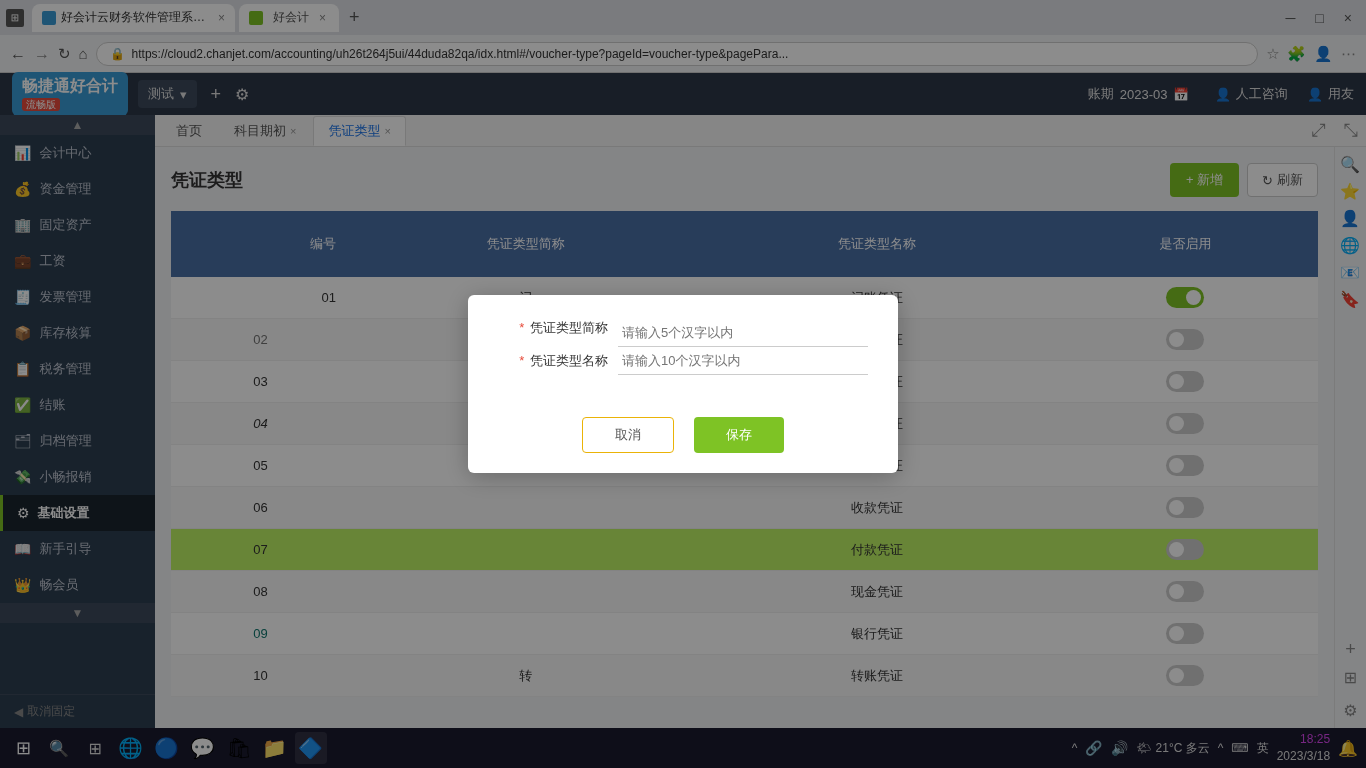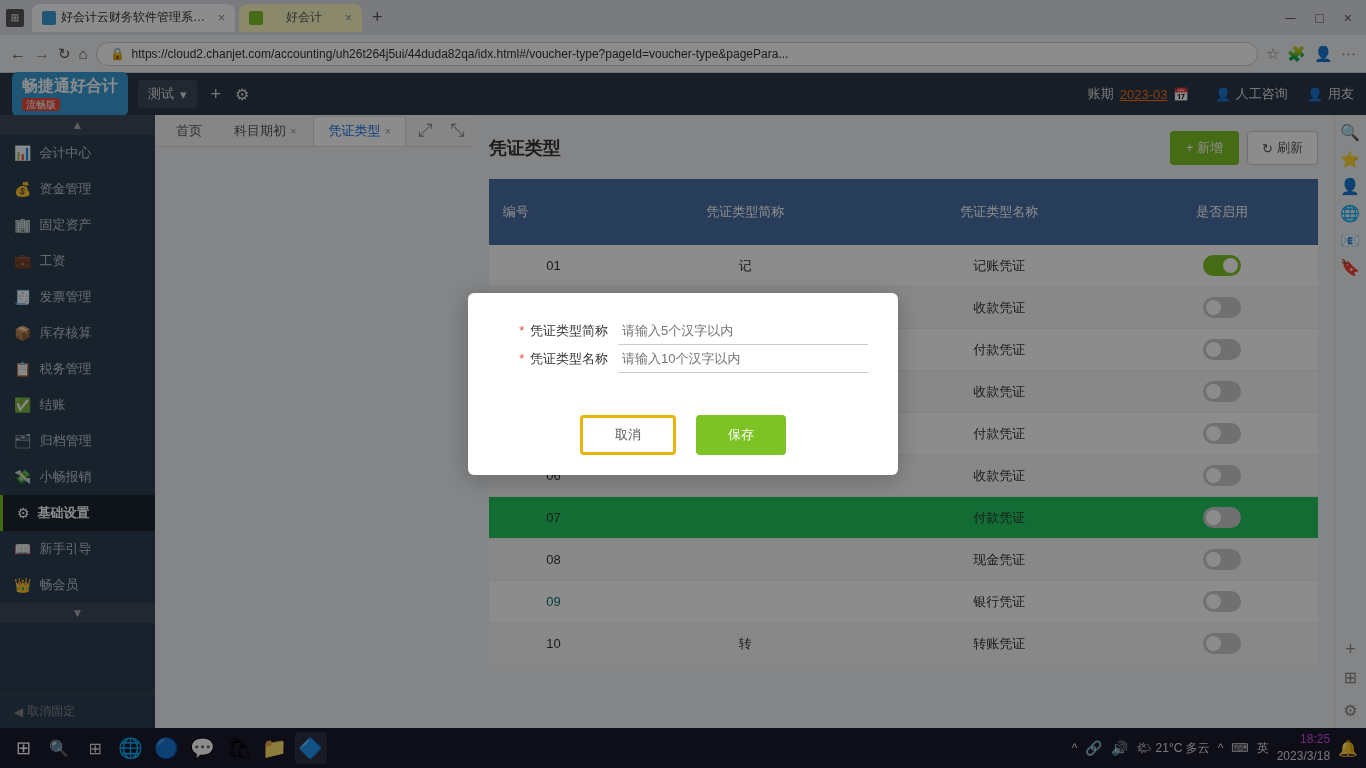--- a/index.html
+++ b/index.html
@@ -10,21 +10,21 @@
 
 <div style="background:#dee1e6; height:35px; display:flex; align-items:center; padding:0 6px; gap:4px;">
   <div style="display:flex; gap:4px; align-items:center; margin-right:4px;">
     <div style="width:18px; height:18px; background:#555; border-radius:2px; display:flex; align-items:center; justify-content:center; color:#fff; font-size:10px;">⊞</div>
   </div>
   <div style="background:#fff; border-radius:8px 8px 0 0; padding:4px 10px; font-size:12px; display:flex; align-items:center; gap:5px; height:28px; min-width:180px; max-width:220px;">
     <span style="width:14px; height:14px; background:#3a9bd5; border-radius:2px; display:inline-block;"></span>
     <span style="font-size:12px; color:#333; overflow:hidden; white-space:nowrap; text-overflow:ellipsis; max-width:150px;">好会计云财务软件管理系统_会计</span>
     <span style="font-size:12px; color:#888; margin-left:2px; cursor:pointer;">×</span>
   </div>
-  <div style="background:#fef9c3; border-radius:8px 8px 0 0; padding:4px 10px; font-size:12px; display:flex; align-items:center; gap:23px; height:28px; min-width:100px;">
+  <div style="background:#ffffff; border-radius:8px 8px 0 0; padding:4px 10px; font-size:12px; display:flex; align-items:center; gap:10px; height:28px; min-width:100px;">
     <span style="width:14px; height:14px; background:#7ec325; border-radius:2px; display:inline-block;"></span>
     <span style="font-size:12px; color:#555;">好会计</span>
     <span style="font-size:12px; color:#888; cursor:pointer;">×</span>
   </div>
   <div style="font-size:18px; color:#555; cursor:pointer; padding:2px 6px;">+</div>
   <div style="flex:1;"></div>
   <div style="font-size:14px; color:#555; cursor:pointer; padding:2px 8px;">─</div>
   <div style="font-size:14px; color:#555; cursor:pointer; padding:2px 8px;">□</div>
   <div style="font-size:14px; color:#555; cursor:pointer; padding:2px 8px;">×</div>
 </div>
@@ -53,21 +53,21 @@
   </div>
   <div style="background:#3d4a5c; border-radius:4px; padding:5px 10px; font-size:13px; color:#ddd; display:flex; align-items:center; gap:6px; cursor:pointer;">
     <span>测试</span>
     <span>▾</span>
   </div>
   <span style="color:#ddd; font-size:18px; cursor:pointer; padding:0 4px;">+</span>
   <span style="color:#ddd; font-size:16px; cursor:pointer;">⚙</span>
   <div style="flex:1;"></div>
   <div style="color:#ddd; font-size:13px; display:flex; align-items:center; gap:6px;">
     <span>账期</span>
-    <span style="color:#f97316;text-decoration:underline;">2023-03</span>
+    <span style="color:#e5e5e5;">2023-03</span>
     <span style="cursor:pointer;">📅</span>
   </div>
   <div style="color:#ddd; font-size:13px; display:flex; align-items:center; gap:4px; cursor:pointer; margin-left:16px;">
     <span>👤</span>
     <span>人工咨询</span>
   </div>
   <div style="color:#ddd; font-size:13px; display:flex; align-items:center; gap:4px; cursor:pointer; margin-left:10px;">
     <span>👤</span>
     <span>用友</span>
   </div>
@@ -131,21 +131,21 @@
       <span>畅会员</span>
     </div>
 
     <div style="background:#3d4a5c; text-align:center; color:#aaa; cursor:pointer; padding:3px; font-size:12px;">▼</div>
     <div style="padding:8px 14px; font-size:12px; color:#888; display:flex; align-items:center; gap:4px; cursor:pointer; border-top:1px solid #3d4a5c; margin-top:auto;">
       <span>◀</span>
       <span>取消固定</span>
     </div>
   </div>
 
-  <div style="flex:1; display:flex; overflow:hidden;">
+  <div style="flex:1; display:flex; flex-direction:column; overflow:hidden;">
 
     <div style="background:#f5f5f5; height:32px; display:flex; align-items:center; padding:0 0 0 6px; border-bottom:1px solid #ddd; gap:2px;">
       <div style="padding:5px 14px; font-size:13px; color:#555; cursor:pointer; border:1px solid transparent; border-radius:3px 3px 0 0; display:flex; align-items:center; gap:4px;">
         <span>首页</span>
       </div>
       <div style="padding:5px 14px; font-size:13px; color:#555; cursor:pointer; border:1px solid transparent; border-radius:3px 3px 0 0; display:flex; align-items:center; gap:4px;">
         <span>科目期初</span>
         <span style="font-size:11px; color:#999; cursor:pointer;">×</span>
       </div>
       <div style="padding:5px 14px; font-size:13px; color:#1a73e8; cursor:pointer; background:#fff; border:1px solid #ddd; border-bottom:1px solid #fff; border-radius:3px 3px 0 0; display:flex; align-items:center; gap:4px;">
@@ -167,29 +167,29 @@
             <button style="background:#fff; color:#555; border:1px solid #ccc; padding:7px 14px; border-radius:4px; font-size:13px; cursor:pointer; display:flex; align-items:center; gap:4px;">
               <span>↻</span>
               <span>刷新</span>
             </button>
           </div>
         </div>
 
         <table style="width:100%; border-collapse:collapse; background:#fff;">
           <thead>
             <tr>
-              <th style="background:#4a6fa5; color:#fff; padding:24px 14px; text-align:left; font-size:13px; font-weight:normal;">编号</th>
+              <th style="background:#4a6fa5; color:#fff; padding:24px 14px; text-align:right; font-size:13px; font-weight:normal;">编号</th>
               <th style="background:#4a6fa5; color:#fff; padding:10px 14px; text-align:center; font-size:13px; font-weight:normal;">凭证类型简称</th>
               <th style="background:#4a6fa5; color:#fff; padding:10px 14px; text-align:center; font-size:13px; font-weight:normal;">凭证类型名称</th>
               <th style="background:#4a6fa5; color:#fff; padding:10px 14px; text-align:center; font-size:13px; font-weight:normal;">是否启用</th>
             </tr>
           </thead>
           <tbody id="table-body">
           <tr style="background: rgb(255, 255, 255);">
-                <td style="padding: 10px 14px; text-align: center; font-size: 13px; color: rgb(51, 51, 51); border-bottom: 1px solid rgb(238, 238, 238);">01</td>
+                <td style="padding: 10px 14px; text-align: right; font-size: 13px; color: rgb(51, 51, 51); border-bottom: 1px solid rgb(238, 238, 238);">01</td>
                 <td style="padding: 10px 14px; text-align: center; font-size: 13px; color: rgb(51, 51, 51); border-bottom: 1px solid rgb(238, 238, 238);">记</td>
                 <td style="padding: 10px 14px; text-align: center; font-size: 13px; color: rgb(51, 51, 51); border-bottom: 1px solid rgb(238, 238, 238);">记账凭证</td>
                 <td style="padding: 10px 14px; text-align: center; border-bottom: 1px solid rgb(238, 238, 238);"><div style="display: inline-flex; align-items: center; width: 38px; height: 21px; border-radius: 12px; cursor: pointer; background: rgb(126, 195, 37); justify-content: flex-end; padding: 0px 3px 0px 0px;">
                     <div style="width: 15px; height: 15px; background: rgb(255, 255, 255); border-radius: 50%;"></div>
                   </div></td>
               </tr>
               <tr style="background: rgb(248, 248, 248);">
                 <td style="padding: 10px 14px; text-align: center; font-size: 13px; color: #737373; border-bottom: 1px solid rgb(238, 238, 238);">02</td>
                 <td style="padding: 10px 14px; text-align: center; font-size: 13px; color: rgb(51, 51, 51); border-bottom: 1px solid rgb(238, 238, 238);">收</td>
                 <td style="padding: 10px 14px; text-align: center; font-size: 13px; color: rgb(51, 51, 51); border-bottom: 1px solid rgb(238, 238, 238);">收款凭证</td>
@@ -222,21 +222,21 @@
                   </div></td>
               </tr>
               <tr style="background: rgb(248, 248, 248);">
                 <td style="padding: 10px 14px; text-align: center; font-size: 13px; color: rgb(51, 51, 51); border-bottom: 1px solid rgb(238, 238, 238);">06</td>
                 <td style="padding: 10px 14px; text-align: center; font-size: 13px; color: rgb(51, 51, 51); border-bottom: 1px solid rgb(238, 238, 238);"></td>
                 <td style="padding: 10px 14px; text-align: center; font-size: 13px; color: rgb(51, 51, 51); border-bottom: 1px solid rgb(238, 238, 238);">收款凭证</td>
                 <td style="padding: 10px 14px; text-align: center; border-bottom: 1px solid rgb(238, 238, 238);"><div style="display: inline-flex; align-items: center; width: 38px; height: 21px; border-radius: 12px; cursor: pointer; background: rgb(204, 204, 204); justify-content: flex-start; padding: 0px 0px 0px 3px;">
                     <div style="width: 15px; height: 15px; background: rgb(255, 255, 255); border-radius: 50%;"></div>
                   </div></td>
               </tr>
-              <tr style="background: #22c55e;">
+              <tr style="background: #bef264;">
                 <td style="padding: 10px 14px; text-align: center; font-size: 13px; color: rgb(51, 51, 51); border-bottom: 1px solid rgb(238, 238, 238);">07</td>
                 <td style="padding: 10px 14px; text-align: center; font-size: 13px; color: rgb(51, 51, 51); border-bottom: 1px solid rgb(238, 238, 238);"></td>
                 <td style="padding: 10px 14px; text-align: center; font-size: 13px; color: rgb(51, 51, 51); border-bottom: 1px solid rgb(238, 238, 238);">付款凭证</td>
                 <td style="padding: 10px 14px; text-align: center; border-bottom: 1px solid rgb(238, 238, 238);"><div style="display: inline-flex; align-items: center; width: 38px; height: 21px; border-radius: 12px; cursor: pointer; background: rgb(204, 204, 204); justify-content: flex-start; padding: 0px 0px 0px 3px;">
                     <div style="width: 15px; height: 15px; background: rgb(255, 255, 255); border-radius: 50%;"></div>
                   </div></td>
               </tr>
               <tr style="background: rgb(248, 248, 248);">
                 <td style="padding: 10px 14px; text-align: center; font-size: 13px; color: rgb(51, 51, 51); border-bottom: 1px solid rgb(238, 238, 238);">08</td>
                 <td style="padding: 10px 14px; text-align: center; font-size: 13px; color: rgb(51, 51, 51); border-bottom: 1px solid rgb(238, 238, 238);"></td>
@@ -279,37 +279,37 @@
         </div>
         <span style="font-size:16px; color:#888; cursor:pointer; margin-bottom:8px;">⚙</span>
       </div>
     </div>
   </div>
 </div>
 
 <div style="position:fixed; top:0; left:0; width:100%; height:100%; background:rgba(0,0,0,0.45); z-index:100; display:flex; align-items:center; justify-content:center;">
   <div style="background:#fff; border-radius:6px; width:430px; box-shadow:0 4px 24px rgba(0,0,0,0.25);">
     <div style="padding:24px 30px 10px;">
-      <div style="display:flex; align-items:center; ">
+      <div style="display:flex; ">
         <label style="font-size:13px; color:#333; width:120px; text-align:right; padding-right:10px;">
           <span style="color:#e74c3c; margin-right:2px;">*</span>
           <span>凭证类型简称</span>
         </label>
         <input style="flex: 1 1 0%; border-top: none; border-right: none; border-left: none; border-image: initial; border-bottom: 1px solid rgb(204, 204, 204); padding: 6px 4px; font-size: 13px; color: rgb(51, 51, 51); outline: none; background: transparent;" placeholder="请输入5个汉字以内">
       </div>
       <div style="display:flex; align-items:center; margin-bottom:20px;">
         <label style="font-size:13px; color:#333; width:120px; text-align:right; padding-right:10px;">
           <span style="color:#e74c3c; margin-right:2px;">*</span>
           <span>凭证类型名称</span>
         </label>
         <input style="flex: 1 1 0%; border-top: none; border-right: none; border-left: none; border-image: initial; border-bottom: 1px solid rgb(204, 204, 204); padding: 6px 4px; font-size: 13px; color: rgb(51, 51, 51); outline: none; background: transparent;" placeholder="请输入10个汉字以内">
       </div>
     </div>
     <div style="padding:12px 20px 20px; display:flex; justify-content:center; gap:20px;">
-      <button style="background:#fff; color:#555; border:3px solid #eab308; padding:8px 32px; border-radius:4px; font-size:13px; cursor:pointer;">取消</button>
+      <button style="background:#fff; color:#555; border:1px solid #eab308; padding:8px 32px; border-radius:4px; font-size:13px; cursor:pointer;">取消</button>
       <button style="background:#7ec325; color:#fff; border:none; padding:8px 32px; border-radius:4px; font-size:13px; cursor:pointer;">保存</button>
     </div>
   </div>
 </div>
 
 <div style="background:#1a1a2e; height:40px; display:flex; align-items:center; padding:0 8px; gap:4px; position:fixed; bottom:0; left:0; width:1366px;">
   <div style="color:#fff; font-size:18px; padding:4px 8px; cursor:pointer;">⊞</div>
   <div style="width:32px; height:32px; display:flex; align-items:center; justify-content:center; cursor:pointer; border-radius:4px;">
     <span style="color:#ddd; font-size:16px;">🔍</span>
   </div>

